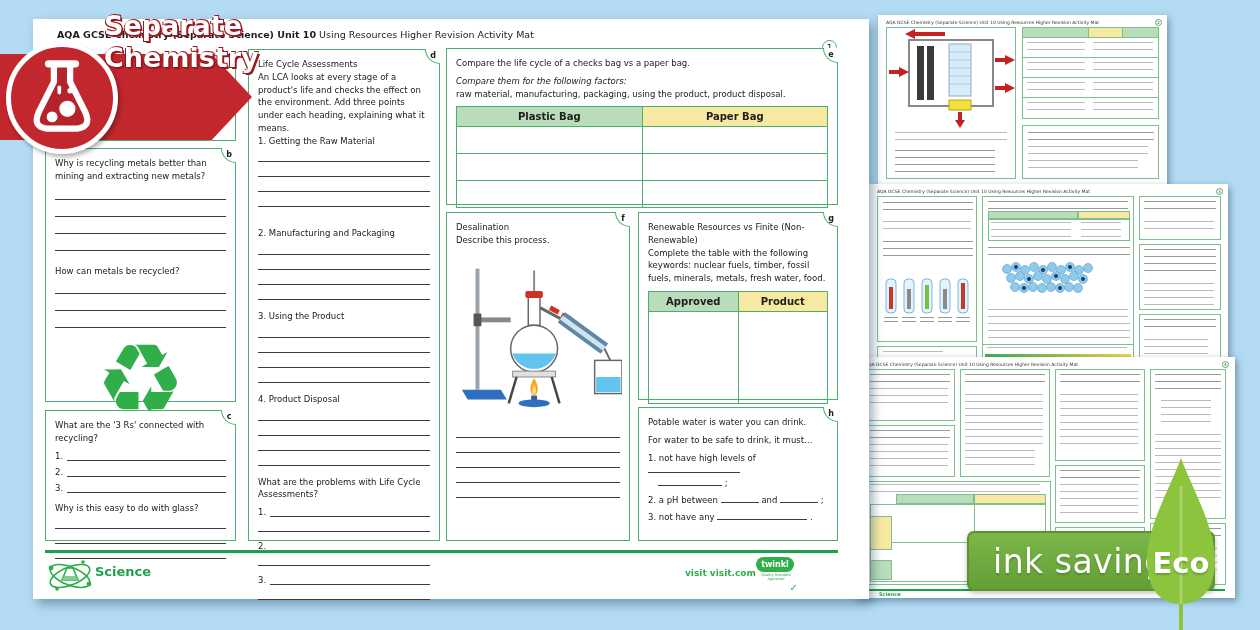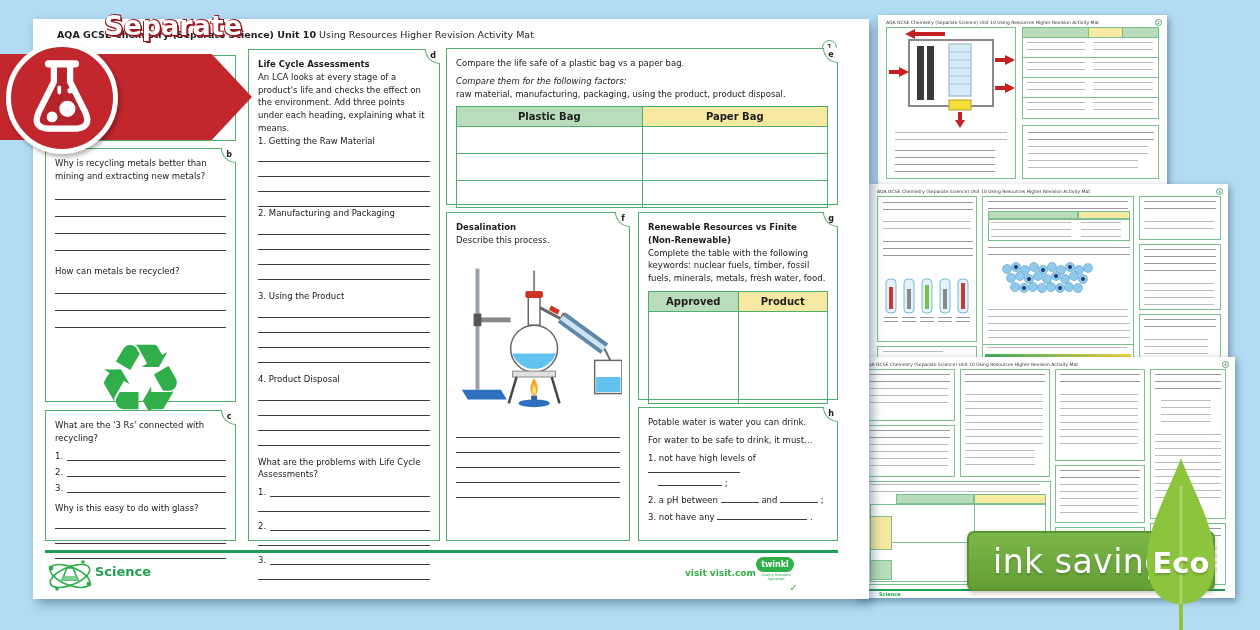--- a/index.html
+++ b/index.html
@@ -13,21 +13,21 @@
   .sheet-header b { font-weight:700; }
   .pagenum { position:absolute; left:789px; top:21px; width:15px; height:15px; border:1px solid #4daf6e;
              border-radius:50%; font-size:9px; text-align:center; line-height:14px; color:#1d1d1d; background:#fff; }
 
   .box { position:absolute; border:1px solid #4daf6e; background:#fff; padding:8px 9px 6px 9px; }
   .corner { position:absolute; right:-1px; top:-1px; width:15px; height:15px;
             border-left:1px solid #4daf6e; border-bottom:1px solid #4daf6e;
             border-bottom-left-radius:15px; background:#fff; font-size:8px; font-weight:700;
             color:#1d1d1d; text-align:center; line-height:13px; }
   .q { font-size:8.5px; color:#202020; line-height:1.5; }
-  .bold { font-weight:700; }
+  .bold { font-weight:400; }
   .rule { height:17px; border-bottom:1px solid #3c3c3c; }
   .rule.sm { height:15px; }
   .nrule { display:flex; align-items:flex-end; height:16px; font-size:8.5px; color:#202020; }
   .nrule .nl { flex:1; border-bottom:1px solid #3c3c3c; margin-left:4px; }
   .recycle { text-align:center; font-size:100px; color:#2fae49; line-height:1.05; }
 
   table.wtab { width:100%; border-collapse:collapse; }
   table.wtab th, table.wtab td { border:1px solid #4daf6e; }
   table.wtab th { font-size:10px; font-weight:700; color:#202020; height:20px; }
   th.gr { background:#b9dcba; } th.ye { background:#f8e9a2;margin-top:14px; }
@@ -338,21 +338,21 @@
 
   <div class="box" style="left:215px;top:30px;width:192px;height:492px;">
     <div class="corner">d</div>
     <div class="q bold">Life Cycle Assessments</div>
     <div class="q">An LCA looks at every stage of a product's life and checks the effect on the environment. Add three points under each heading, explaining what it means.</div>
     <div class="q" style="">1. Getting the Raw Material</div>
     <div class="rule sm"></div>
       <div class="rule sm"></div>
     <div class="rule sm"></div>
       <div class="rule sm"></div>
-    <div class="q" style="margin-top:0;">2. Manufacturing and Packaging</div>
+    <div class="q" style="margin-top:20px;">2. Manufacturing and Packaging</div>
     <div class="rule sm"></div>
       <div class="rule sm"></div>
     <div class="rule sm"></div>
       <div class="rule sm"></div>
     <div class="q" style="margin-top:10px;">3. Using the Product</div>
     <div class="rule sm"></div>
       <div class="rule sm"></div>
     <div class="rule sm"></div>
       <div class="rule sm"></div>
     <div class="q" style="margin-top:10px;">4. Product Disposal</div>
@@ -373,21 +373,21 @@
     <div class="rule sm"></div>
     <div class="nrule" style="margin-top:3px;">
         <span>3.</span>
         <span class="nl"></span>
       </div>
     <div class="rule sm"></div>
   </div>
 
   <div class="box" style="left:413px;top:29px;width:392px;height:157px;">
     <div class="corner">e</div>
-    <div class="q">Compare the life safe of a plastic bag vs a paper bag.</div>
+    <div class="q">Compare the life cycle of a checks bag vs a paper bag.</div>
     <div class="q" style="margin-top:5px;font-style:italic;">Compare them for the following factors:</div>
     <div class="q">raw material, manufacturing, packaging, using the product, product disposal.</div>
     <table class="wtab" style="margin-top:6px;">
       <tbody>
           <tr>
         <th class="gr" style="width:50%;">Plastic Bag</th>
         <th class="ye">Paper Bag</th>
       </tr>
       <tr>
             <td style="height:27px;"></td>
@@ -493,20 +493,21 @@
   <div class="twk">
     <div class="twk-cloud">twinkl</div>
     <div class="twk-sub">Quality Standard Approved</div>
     <div class="twk-check">✓</div>
   </div>
 </div>
 
 <div class="ribbon"></div>
 <div class="ribbon-text">
   <div>Separate</div>
+  <div>Chemistry</div>
 </div>
 <div class="badge-circle">
   <svg width="72" height="84" viewBox="0 0 80 92">
     <path d="M31 10 V28 L14 62 Q7 78 23 80 H57 Q73 78 66 62 L49 28 V10" fill="#b5242a" stroke="#fff" stroke-width="7" stroke-linejoin="round" stroke-linecap="round"></path>
     <line x1="25" y1="8" x2="55" y2="8" stroke="#fff" stroke-width="8" stroke-linecap="round"></line>
     <circle cx="46" cy="58" r="9" fill="#fff"></circle>
     <circle cx="29" cy="67" r="6" fill="#fff"></circle>
     <circle cx="49" cy="38" r="3" fill="#fff"></circle>
     <line x1="37" y1="34" x2="37" y2="40" stroke="#fff" stroke-width="4" stroke-linecap="round"></line>
   </svg>

